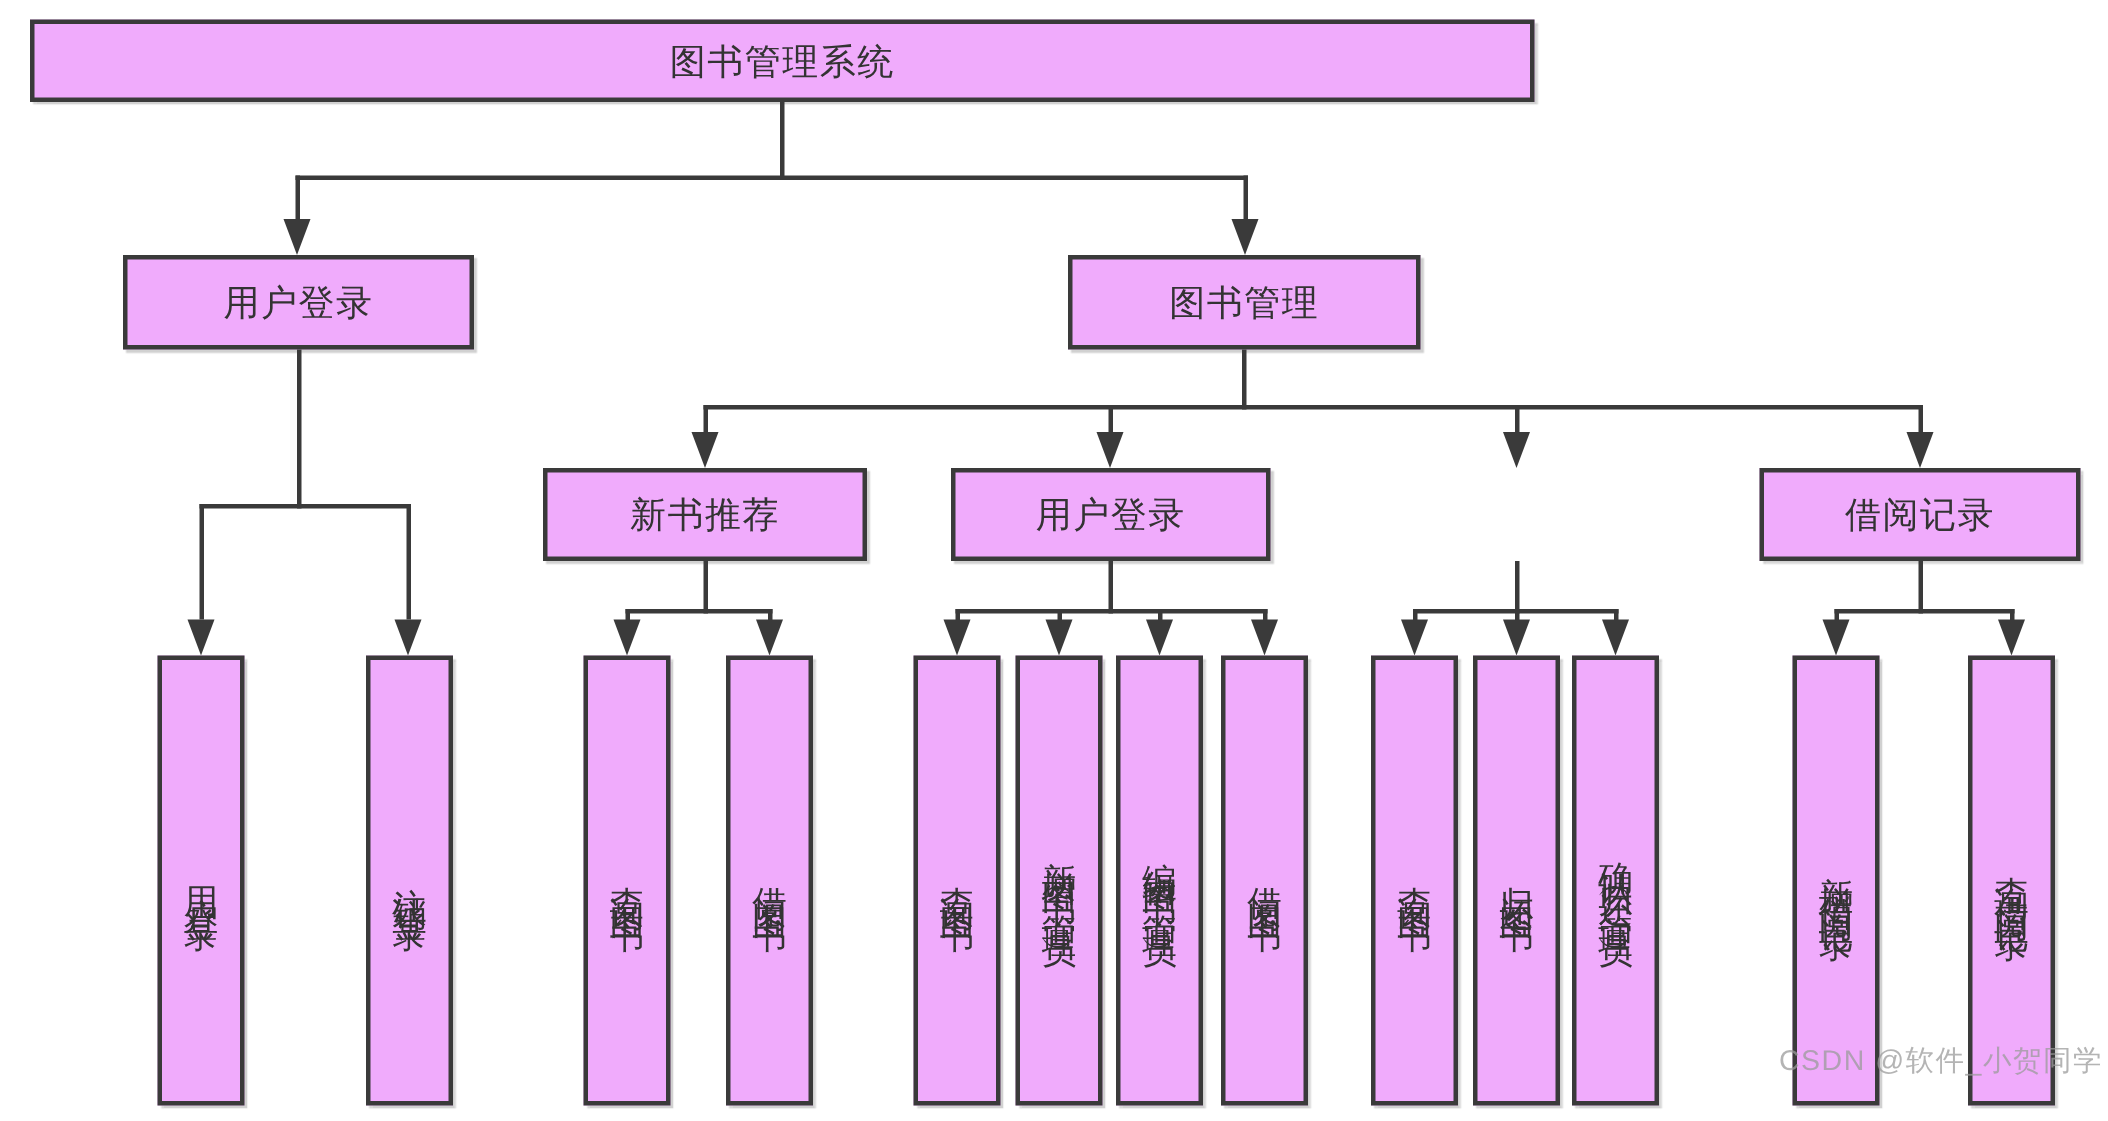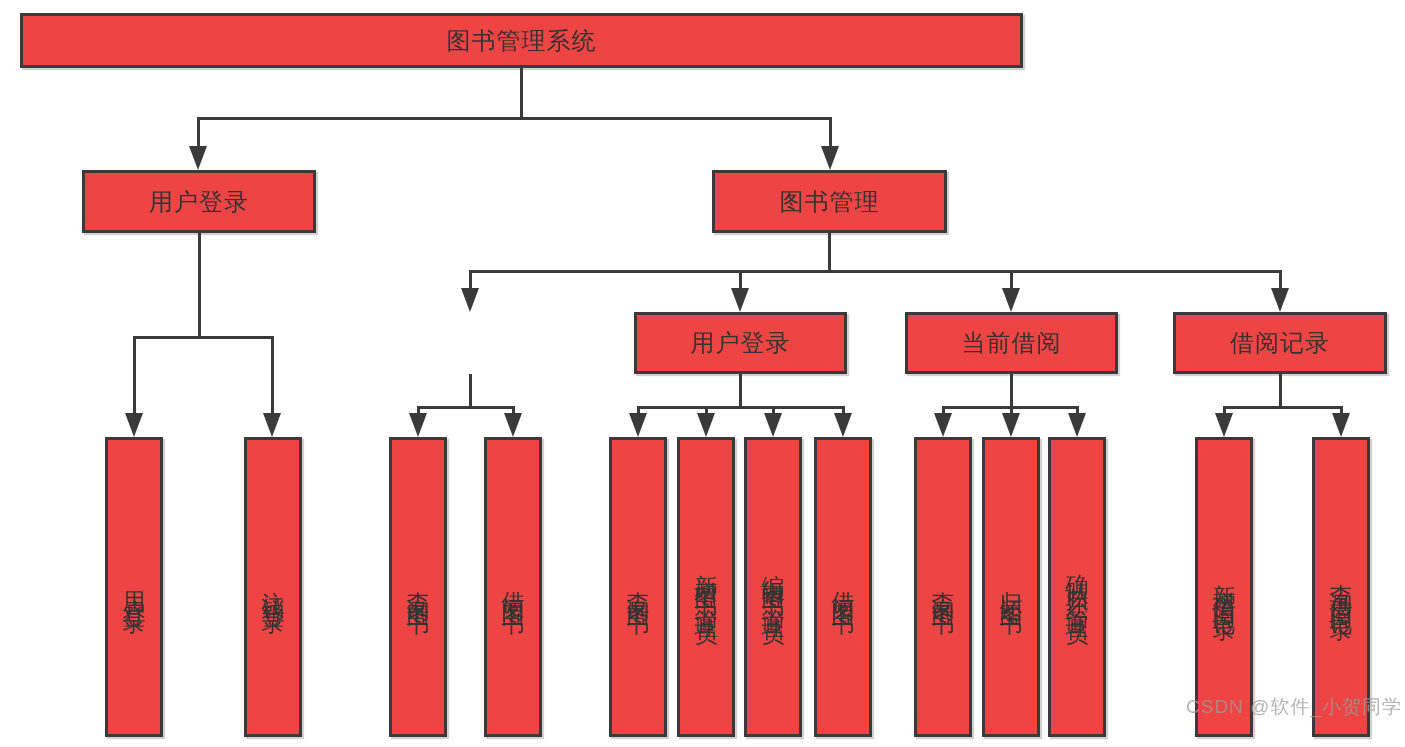--- a/index.html
+++ b/index.html
@@ -8,21 +8,21 @@
     position: relative;
     width: 1405px;
     height: 747px;
     background: #ffffff;
     overflow: hidden;
   }
   .box {
     position: absolute;
     box-sizing: border-box;
     border: 3px solid #3a3a3a;
-    background: #ef4444;
+    background: #f0abfc;
     color: #333333;
     display: flex;
     align-items: center;
     justify-content: center;
     font-size: 24px;
     letter-spacing: 1px;
     box-shadow: 2px 2px 1px rgba(0,0,0,0.18);
     font-family: Liberation Serif, serif;
   }
   .vbox {
@@ -87,22 +87,22 @@
   <div class="hline" style="left:469px; top:270px; width:813px;"></div>
   <div class="vline" style="left:469px; top:270px; height:20px;"></div>
   <div class="arrow" style="left:461px; top:288px;"></div>
   <div class="vline" style="left:739px; top:270px; height:20px;"></div>
   <div class="arrow" style="left:731px; top:288px;"></div>
   <div class="vline" style="left:1010px; top:270px; height:20px;"></div>
   <div class="arrow" style="left:1002px; top:288px;"></div>
   <div class="vline" style="left:1279px; top:270px; height:20px;"></div>
   <div class="arrow" style="left:1271px; top:288px;"></div>
 
+  <div class="box" style="left:362px; top:312px; width:216px; height:62px;">新书推荐</div>
   <div class="box" style="left:634px; top:312px; width:213px; height:62px;">用户登录</div>
-  <div class="box" style="left:905px; top:312px; width:213px; height:62px;">当前借阅</div>
   <div class="box" style="left:1173px; top:312px; width:214px; height:62px;text-align:right;">借阅记录</div>
 
   <div class="vline" style="left:469px; top:374px; height:35px;"></div>
   <div class="hline" style="left:417px; top:406px; width:98px;"></div>
   <div class="vline" style="left:417px; top:406px; height:9px;"></div>
   <div class="arrow" style="left:409px; top:413px;"></div>
   <div class="vline" style="left:512px; top:406px; height:9px;"></div>
   <div class="arrow" style="left:504px; top:413px;"></div>
 
   <div class="vline" style="left:739px; top:374px; height:35px;"></div>

